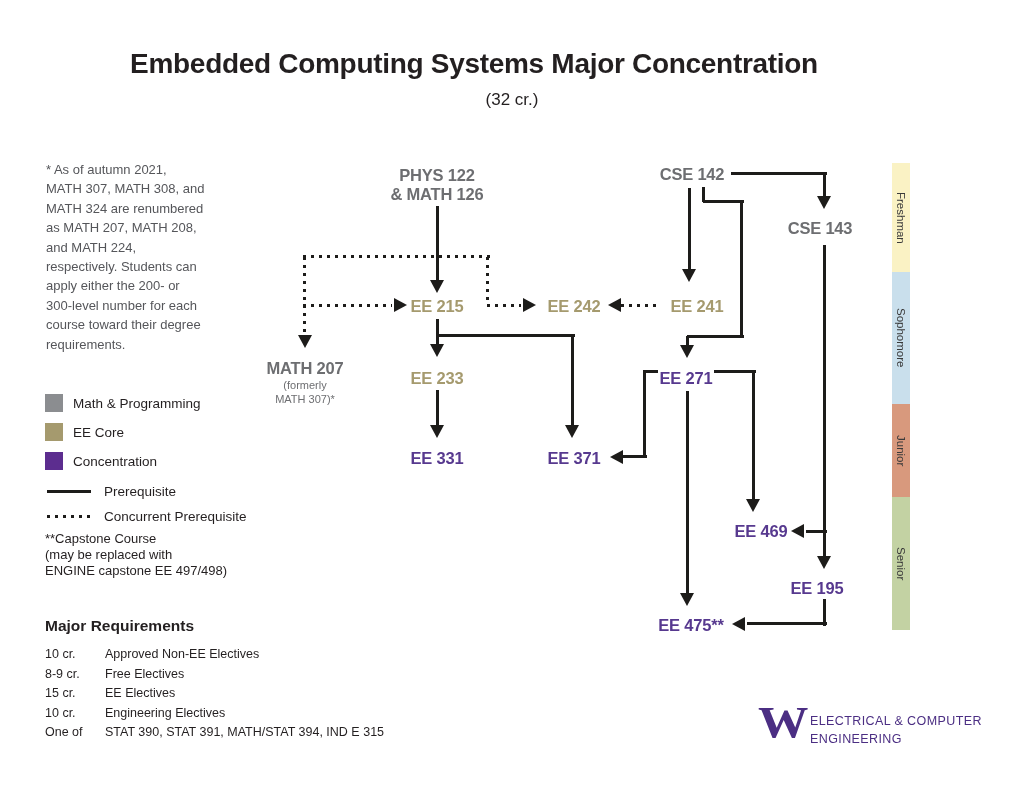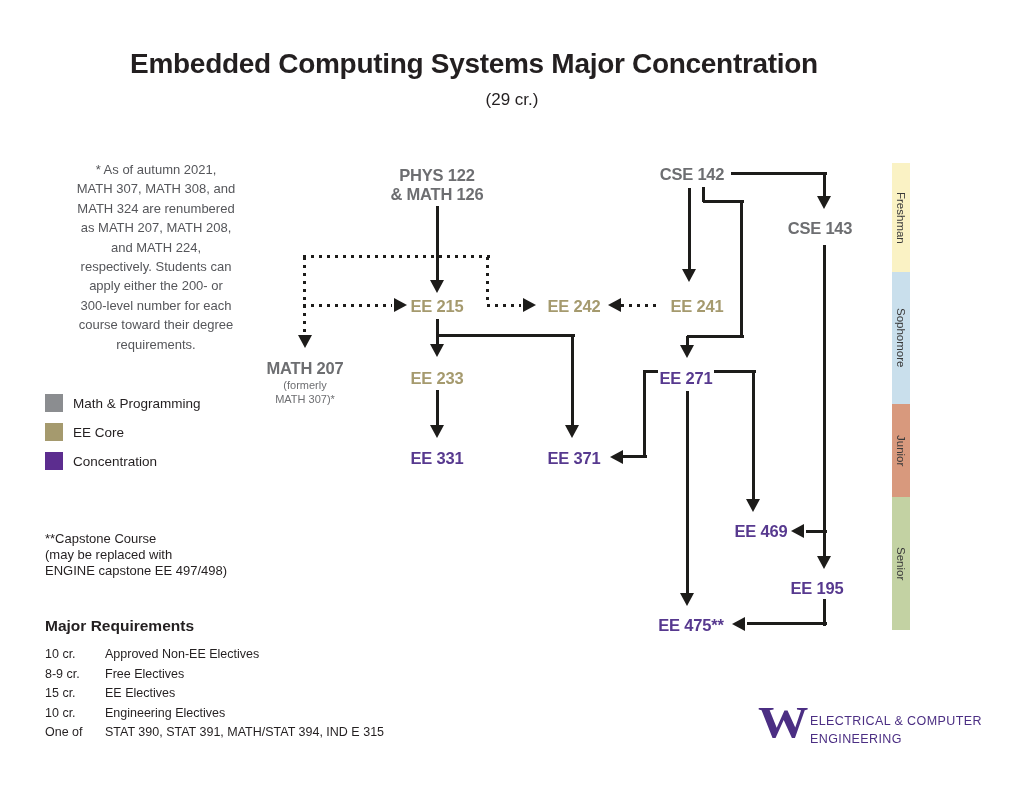--- a/index.html
+++ b/index.html
@@ -16,21 +16,21 @@
   .page{position:relative;width:1024px;height:791px;background:#fff;overflow:hidden;}
 
   
   .title{position:absolute;top:48px;left:0;width:948px;text-align:center;
          font-size:28px;font-weight:700;color:var(--ink);letter-spacing:-0.3px;}
   .subtitle{position:absolute;top:90px;left:0;width:1024px;text-align:center;
          font-size:17px;color:var(--ink);}
 
   
   .note{position:absolute;left:46px;top:160px;width:220px;font-size:13px;
-        line-height:19.4px;color:#55565a;white-space:pre-line;text-align:center;}
+        line-height:19.4px;color:#55565a;white-space:pre-line;}
 
   
   .legend-cats{position:absolute;left:45px;top:394px;}
   .legend-cat{display:flex;align-items:center;height:18px;margin-bottom:11px;}
   .chip{width:18px;height:18px;margin-right:10px;flex:0 0 auto;}
   .legend-label{font-size:13.5px;color:var(--ink);}
   .legend-lines{position:absolute;left:47px;top:483px;}
   .legend-linerow{display:flex;align-items:center;height:16px;margin-bottom:9px;}
   .line-sample{width:44px;height:3px;margin-right:13px;background:var(--line);flex:0 0 auto;}
   .line-sample.dotted{background:repeating-linear-gradient(90deg,var(--line) 0 3px,transparent 3px 8px);}
@@ -76,21 +76,21 @@
   .c-gray{color:var(--gray);}
   .c-tan{color:var(--tan);}
   .c-purple{color:var(--purple);}
 </style>
 </head>
 <body>
 
 <div class="page">
 
   <div class="title">Embedded Computing Systems Major Concentration</div>
-  <div class="subtitle">(29 cr.)</div>
+  <div class="subtitle">(32 cr.)</div>
 
   <div class="note">* As of autumn 2021,
 MATH 307, MATH 308, and
 MATH 324 are renumbered
 as MATH 207, MATH 208,
 and MATH 224,
 respectively. Students can
 apply either the 200- or
 300-level number for each
 course toward their degree
@@ -104,20 +104,30 @@
     <div class="legend-cat">
       <div class="chip" style="background: rgb(165, 154, 110);"></div>
       <span class="legend-label">EE Core</span>
     </div>
     <div class="legend-cat">
       <div class="chip" style="background: rgb(92, 45, 143);"></div>
       <span class="legend-label">Concentration</span>
     </div>
   </div>
 
+  <div class="legend-lines">
+    <div class="legend-linerow">
+      <div class="line-sample"></div>
+      <span class="legend-label">Prerequisite</span>
+    </div>
+    <div class="legend-linerow">
+      <div class="line-sample dotted"></div>
+      <span class="legend-label">Concurrent Prerequisite</span>
+    </div>
+  </div>
 
   <div class="capstone">**Capstone Course
 (may be replaced with
 ENGINE capstone EE 497/498)</div>
 
   <div class="majreq">
     <h2>Major Requirements</h2>
     <div class="majreq-grid">
       <span>10 cr.</span>
       <span>Approved Non-EE Electives</span>

